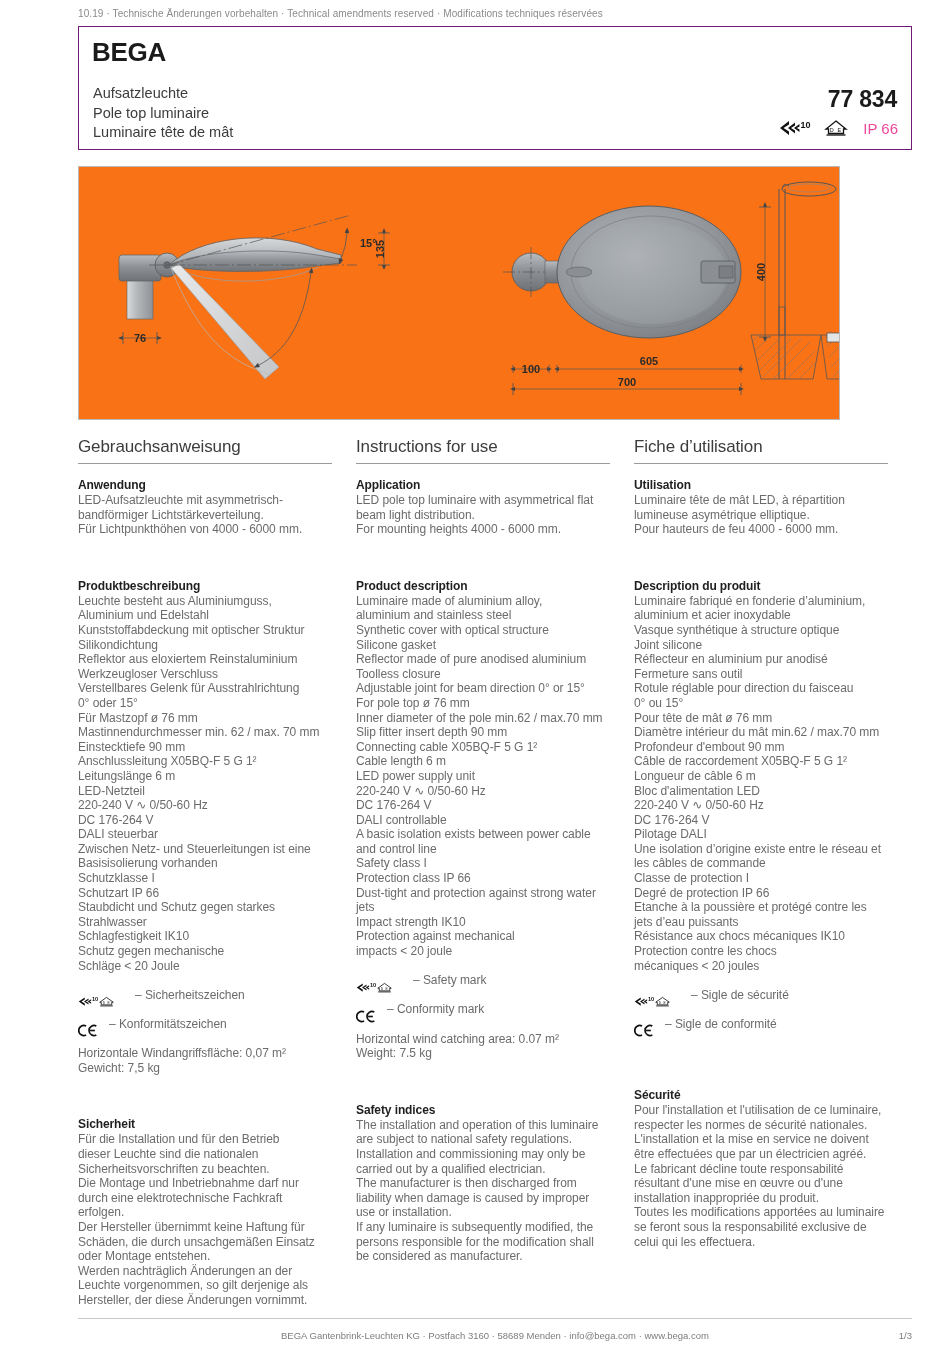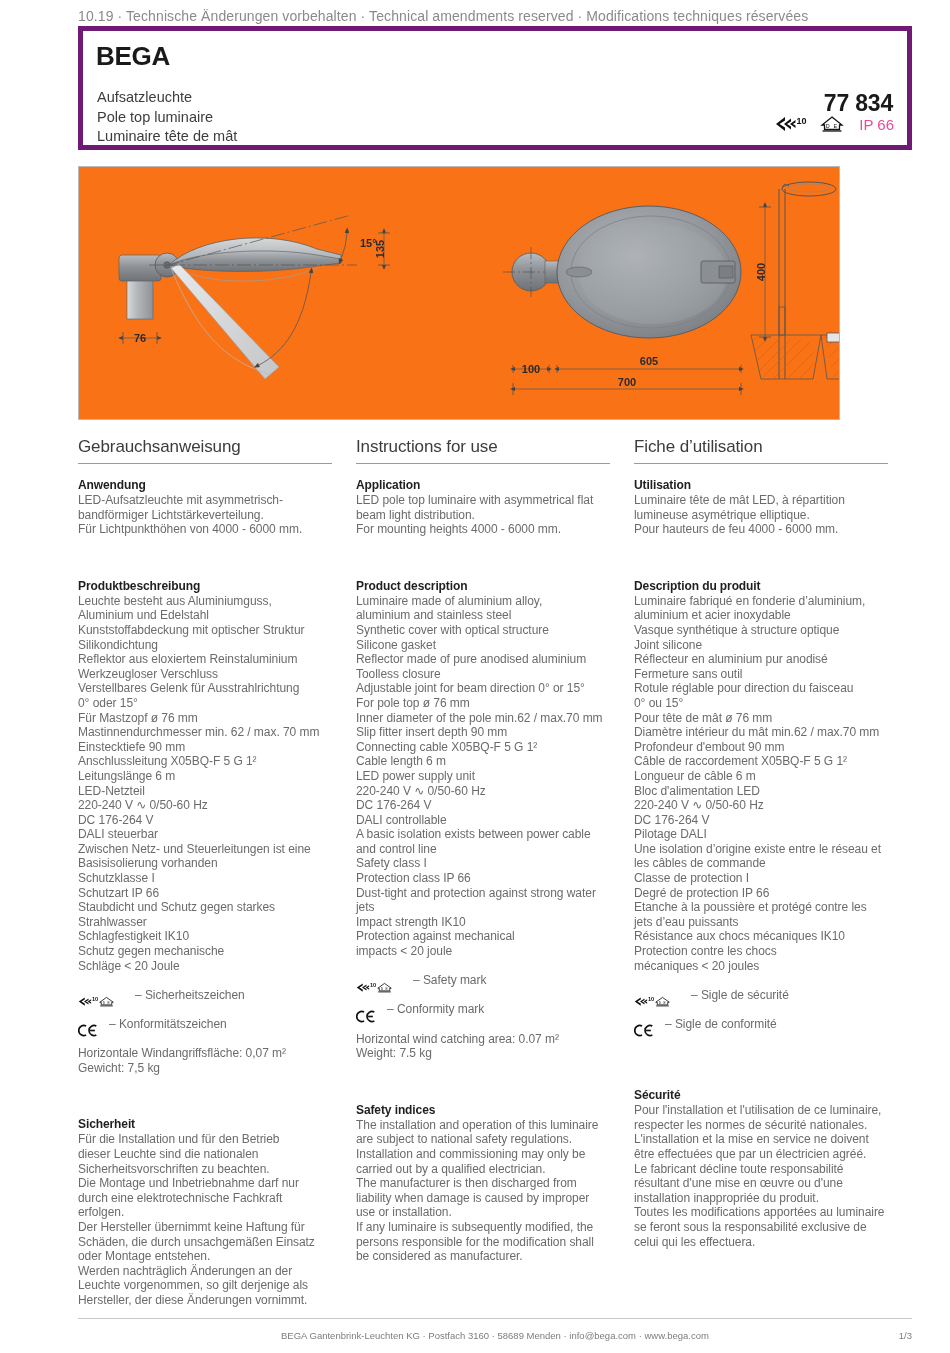--- a/index.html
+++ b/index.html
@@ -13,32 +13,32 @@
     font-family: "Liberation Sans", sans-serif;
     color: #3c3c3c;
     position: relative;
     overflow: hidden;
   }
 
   
   .amendline {
     position: absolute;
     left: 78px; top: 8px;
-    font-size: 14px;
+    font-size: 10px;
     color: #8a8a8a;
     letter-spacing: 0.1px;
     white-space: nowrap;
   }
 
   
   .titlebox {
     position: absolute;
     left: 78px; top: 26px;
     width: 834px; height: 124px;
-    border: 5px solid #701a75;
+    border: 1px solid #701a75;
     background: #fff;
   }
   .brand {
     position: absolute;
     left: 13px; top: 10px;
     font-size: 26px;
     font-weight: bold;
     color: #1a1a1a;
     letter-spacing: -0.3px;
   }

